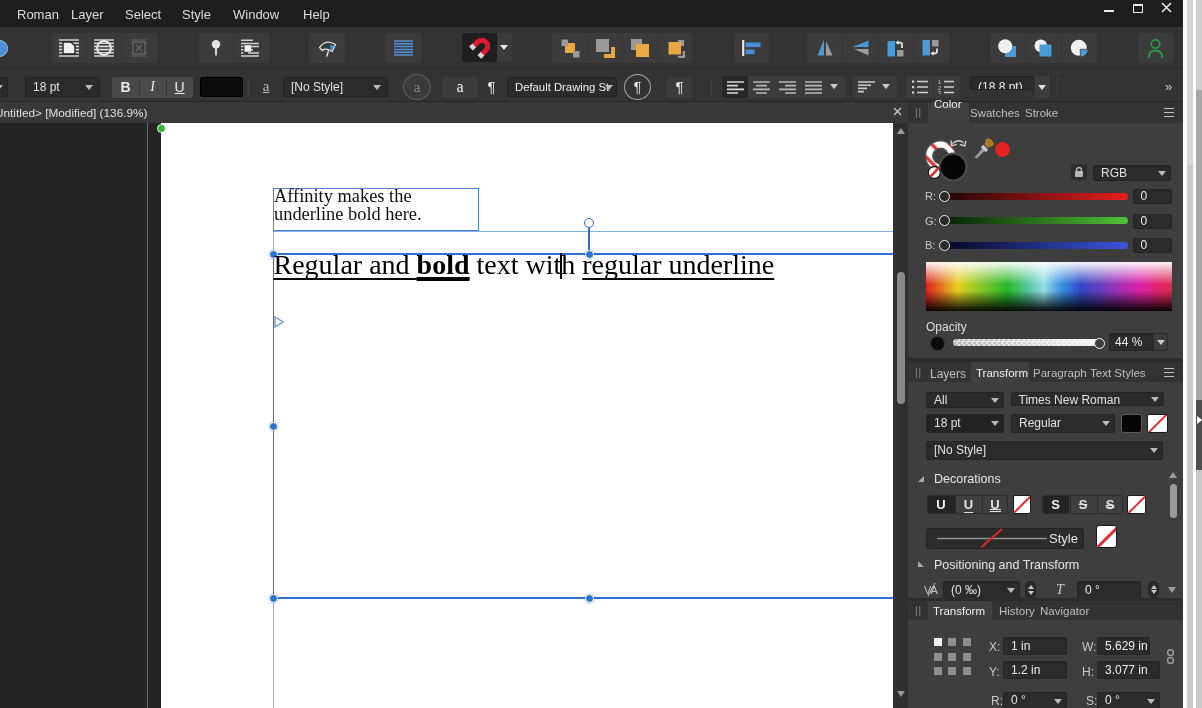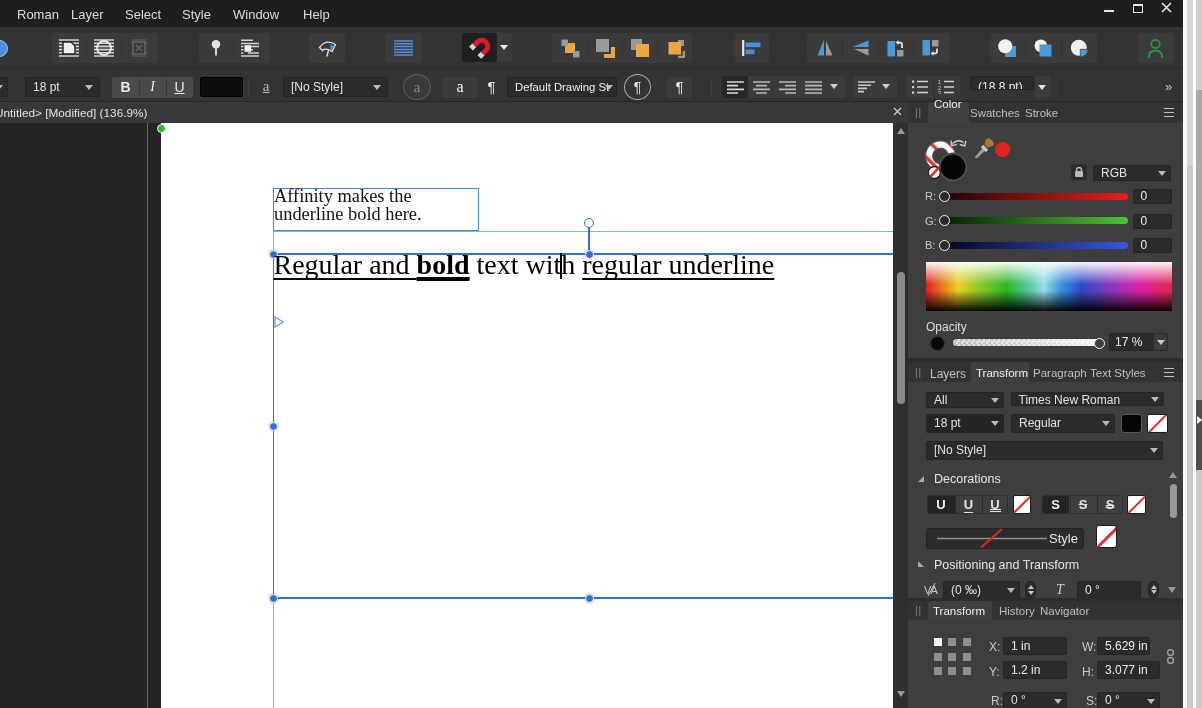--- a/index.html
+++ b/index.html
@@ -356,21 +356,21 @@
 linear-gradient(to bottom,rgba(255,255,255,0.95) 0%,rgba(255,255,255,0) 46%),
 linear-gradient(to top,rgba(0,0,0,0.95) 0%,rgba(0,0,0,0) 42%),
 linear-gradient(to right,#e02020,#e8d020 13%,#88c828 22%,#28b828 33%,#58c8a0 42%,#98dce8 48%,#3890e0 55%,#3048c8 63%,#6040c0 70%,#a030b8 78%,#e020a0 88%,#e02858 97%)"></div>
 
 <div class="lbl" style="left:926px;top:320px;color:#dedede">Opacity</div>
 <div class="abs" style="left:930px;top:335.5px;width:15px;height:15px;border-radius:50%;background:#0a0a0a;border:1px solid #313131"></div>
 <div class="abs" style="left:953px;top:339px;width:148px;height:7px;border-radius:3.5px;background:linear-gradient(to right,rgba(255,255,255,0.2),rgba(255,255,255,0.85) 96%),repeating-conic-gradient(#a8a8a8 0% 25%,#d8d8d8 0% 50%) 0 0/5px 5px"></div>
 <div class="abs" style="left:1093.5px;top:337.5px;width:11px;height:11px;border-radius:50%;background:#3e3e3e;border:1.9px solid #f4f4f4"></div>
 <div class="abs" style="left:1109px;top:333px;width:59px;height:18px;background:#2b2b2b;border:1px solid #242424;border-radius:2px"></div>
 <div class="abs" style="left:1153px;top:333px;width:15px;height:18px;background:#3d3d3d;border:1px solid #2a2a2a;border-radius:0 2px 2px 0"></div>
-<div class="abs" style="left:1115px;top:335px;color:#ececec;font-size:12px">17 %</div>
+<div class="abs" style="left:1115px;top:335px;color:#ececec;font-size:12px">44 %</div>
 <div class="sarr" style="left:1156.5px;top:340px;border-left:4px solid transparent;border-right:4px solid transparent;border-top:5px solid #c9c9c9"></div>
 
 <div class="abs" style="left:908px;top:358px;width:275px;height:4px;background:#2c2c2c"></div>
 <div class="abs" style="left:908px;top:362px;width:275px;height:20px;background:#333333"></div>
 <div class="abs" style="left:971px;top:362px;width:58px;height:20px;background:#404040;border-radius:3px 3px 0 0"></div>
 <div class="grip" style="left:915px;top:367px">||</div>
 <div class="tabtxt" style="left:930px;top:367px;font-size:12px">Layers</div>
 <div class="tabtxt" style="left:976px;top:367px;color:#efefef;font-size:11.5px">Transform</div>
 <div class="tabtxt" style="left:1033px;top:367px;font-size:11.5px">Paragraph</div>
 <div class="tabtxt" style="left:1090px;top:367px;font-size:11.5px">Text Styles</div>

